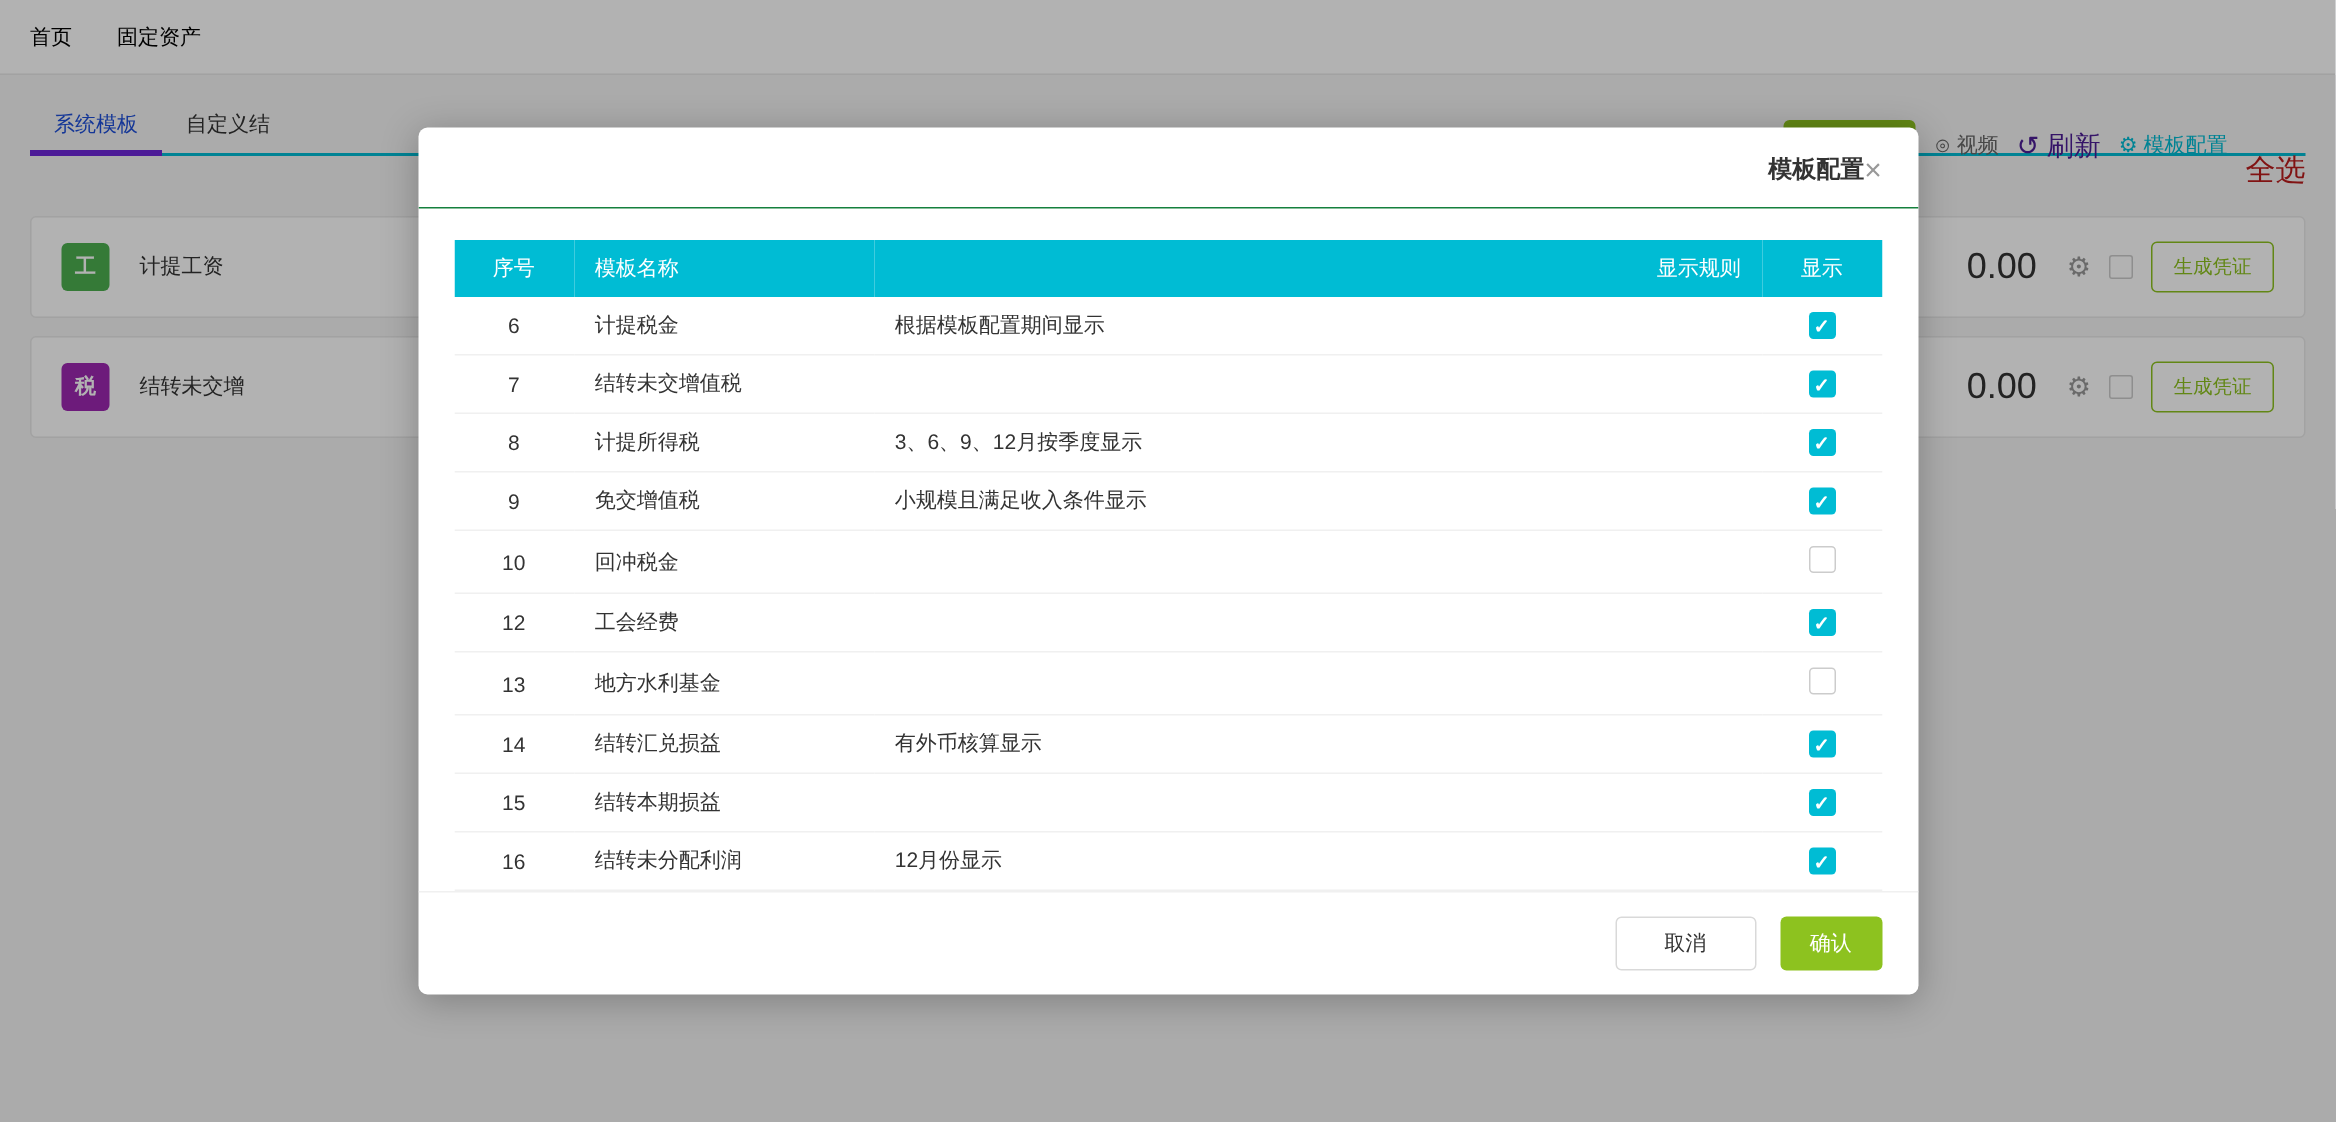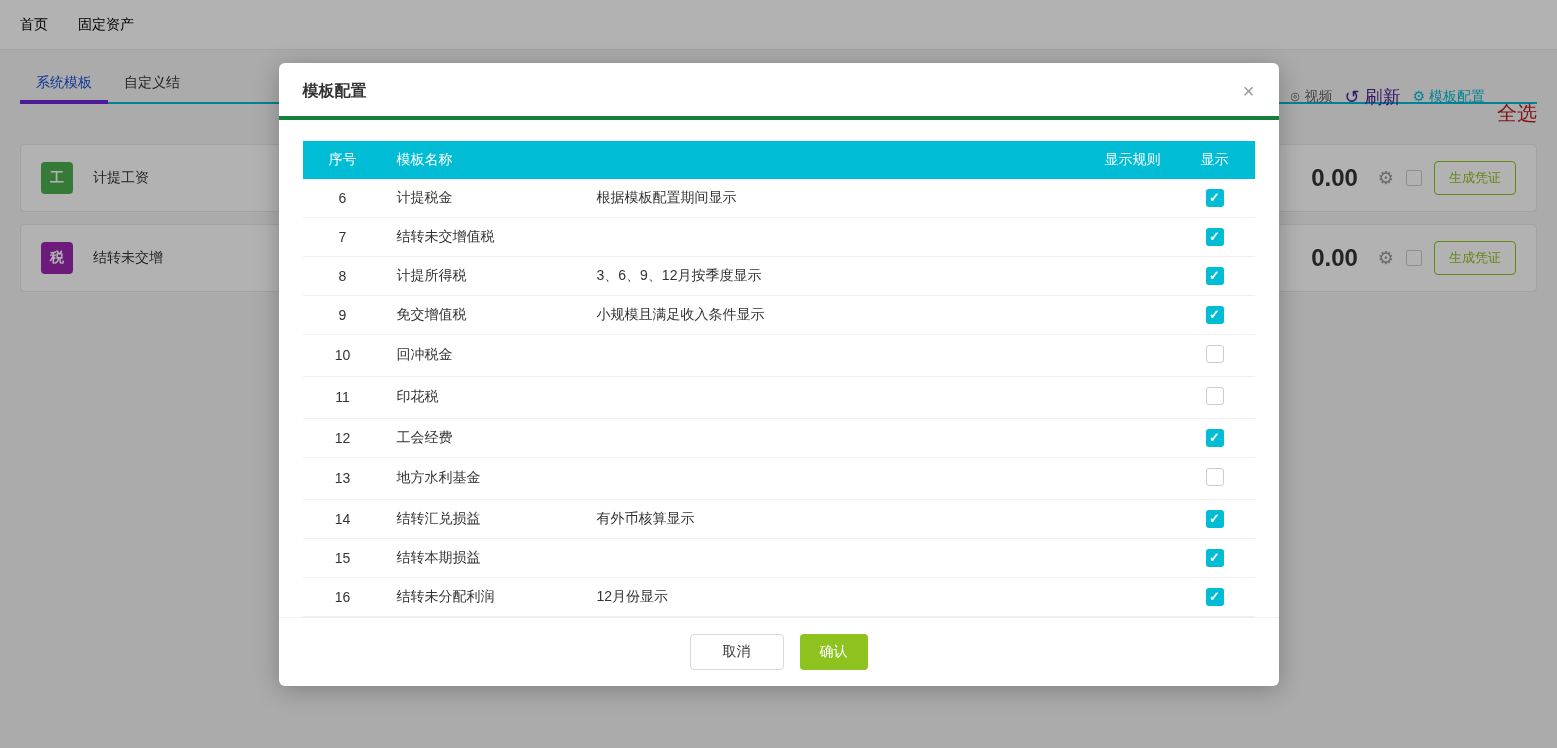--- a/index.html
+++ b/index.html
@@ -121,21 +121,21 @@
       background: #4caf50;
       color: #fff;
       display: flex; align-items: center; justify-content: center;
       font-size: 14px;
       font-weight: bold;
     }
     .card-icon.purple {
       background: #9c27b0;
     }
     .card-title { color: #333; font-size: 14px; flex: 1; }
-    .card-amount { font-size: 24px; font-weight: bold; color: #333; }
+    .card-amount { font-size: 24px; font-weight: normal; color: #333; }
     .card-actions { display: flex; gap: 12px; margin-left: auto; align-items: center; }
     .gear-icon { color: #999; font-size: 18px; cursor: pointer; }
     .checkbox-plain {
       width: 16px; height: 16px;
       border: 1px solid #ccc;
       border-radius: 2px;
     }
     .btn-generate {
       border: 1px solid #8dc21f;
       color: #8dc21f;
@@ -163,24 +163,24 @@
       background: #fff;
       border-radius: 6px;
       width: 1000px;
       max-height: 720px;
       overflow: hidden;
       box-shadow: 0 4px 24px rgba(0,0,0,0.25);
       position: relative;
     }
     .modal-header {
       padding: 18px 24px 14px;
-      border-bottom: 4px solid #15803d;
-      display: flex;
-      align-items: center;
-      justify-content: space-between;
+      border-bottom: 1px solid #15803d;
+      display: flex;
+      align-items: center;
+      justify-content: flex-end;
     }
     .modal-title {
       font-size: 16px;
       font-weight: bold;
       color: #333;
     }
     .modal-close {
       font-size: 20px;
       color: #999;
       cursor: pointer;
@@ -255,21 +255,21 @@
       overflow-y: auto;
       max-height: 520px;
     }
     .config-table-wrap::-webkit-scrollbar { width: 6px; }
     .config-table-wrap::-webkit-scrollbar-thumb { background: #ccc; border-radius: 3px; }
 
     
     .modal-footer {
       padding: 16px 24px;
       display: flex;
-      justify-content: center;
+      justify-content: flex-end;
       gap: 16px;
       border-top: 1px solid #f0f0f0;
     }
     .btn-cancel {
       border: 1px solid #d9d9d9;
       background: #fff;
       color: #333;
       padding: 8px 32px;
       border-radius: 4px;
       cursor: pointer;
@@ -379,26 +379,20 @@
                 <td>小规模且满足收入条件显示</td>
                 <td style="text-align: center;"><div class="cb-checked"></div></td>
               </tr>
               <tr>
                 <td>10</td>
                 <td>回冲税金</td>
                 <td></td>
                 <td style="text-align: center;"><div class="cb-unchecked"></div></td>
               </tr>
               <tr>
-                <td>11</td>
-                <td>印花税</td>
-                <td></td>
-                <td style="text-align: center;"><div class="cb-unchecked"></div></td>
-              </tr>
-              <tr>
                 <td>12</td>
                 <td>工会经费</td>
                 <td></td>
                 <td style="text-align: center;"><div class="cb-checked"></div></td>
               </tr>
               <tr>
                 <td>13</td>
                 <td>地方水利基金</td>
                 <td></td>
                 <td style="text-align: center;"><div class="cb-unchecked"></div></td>

